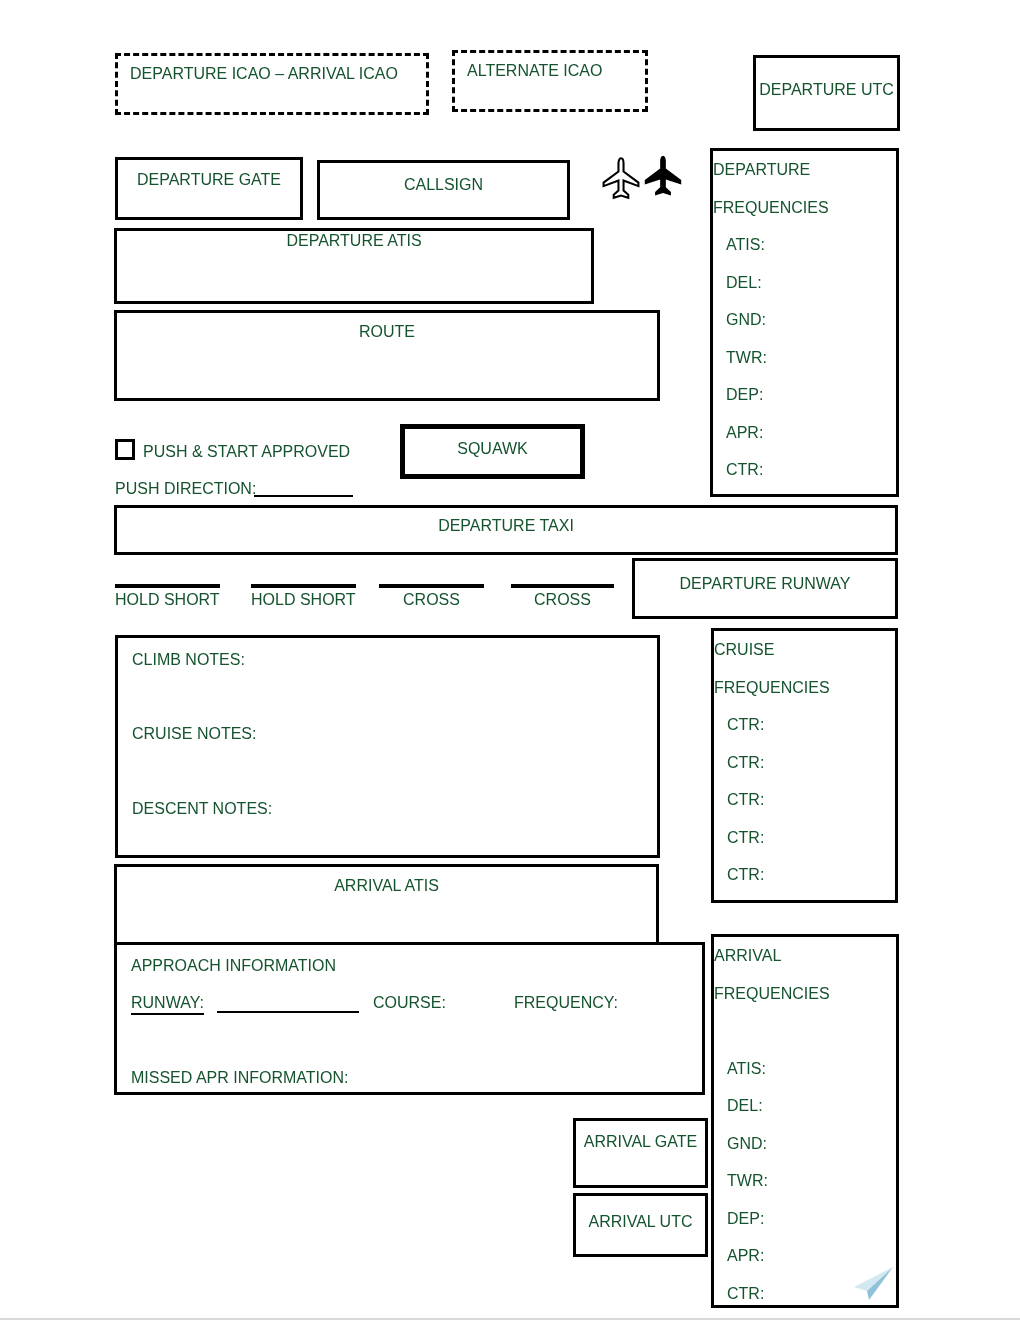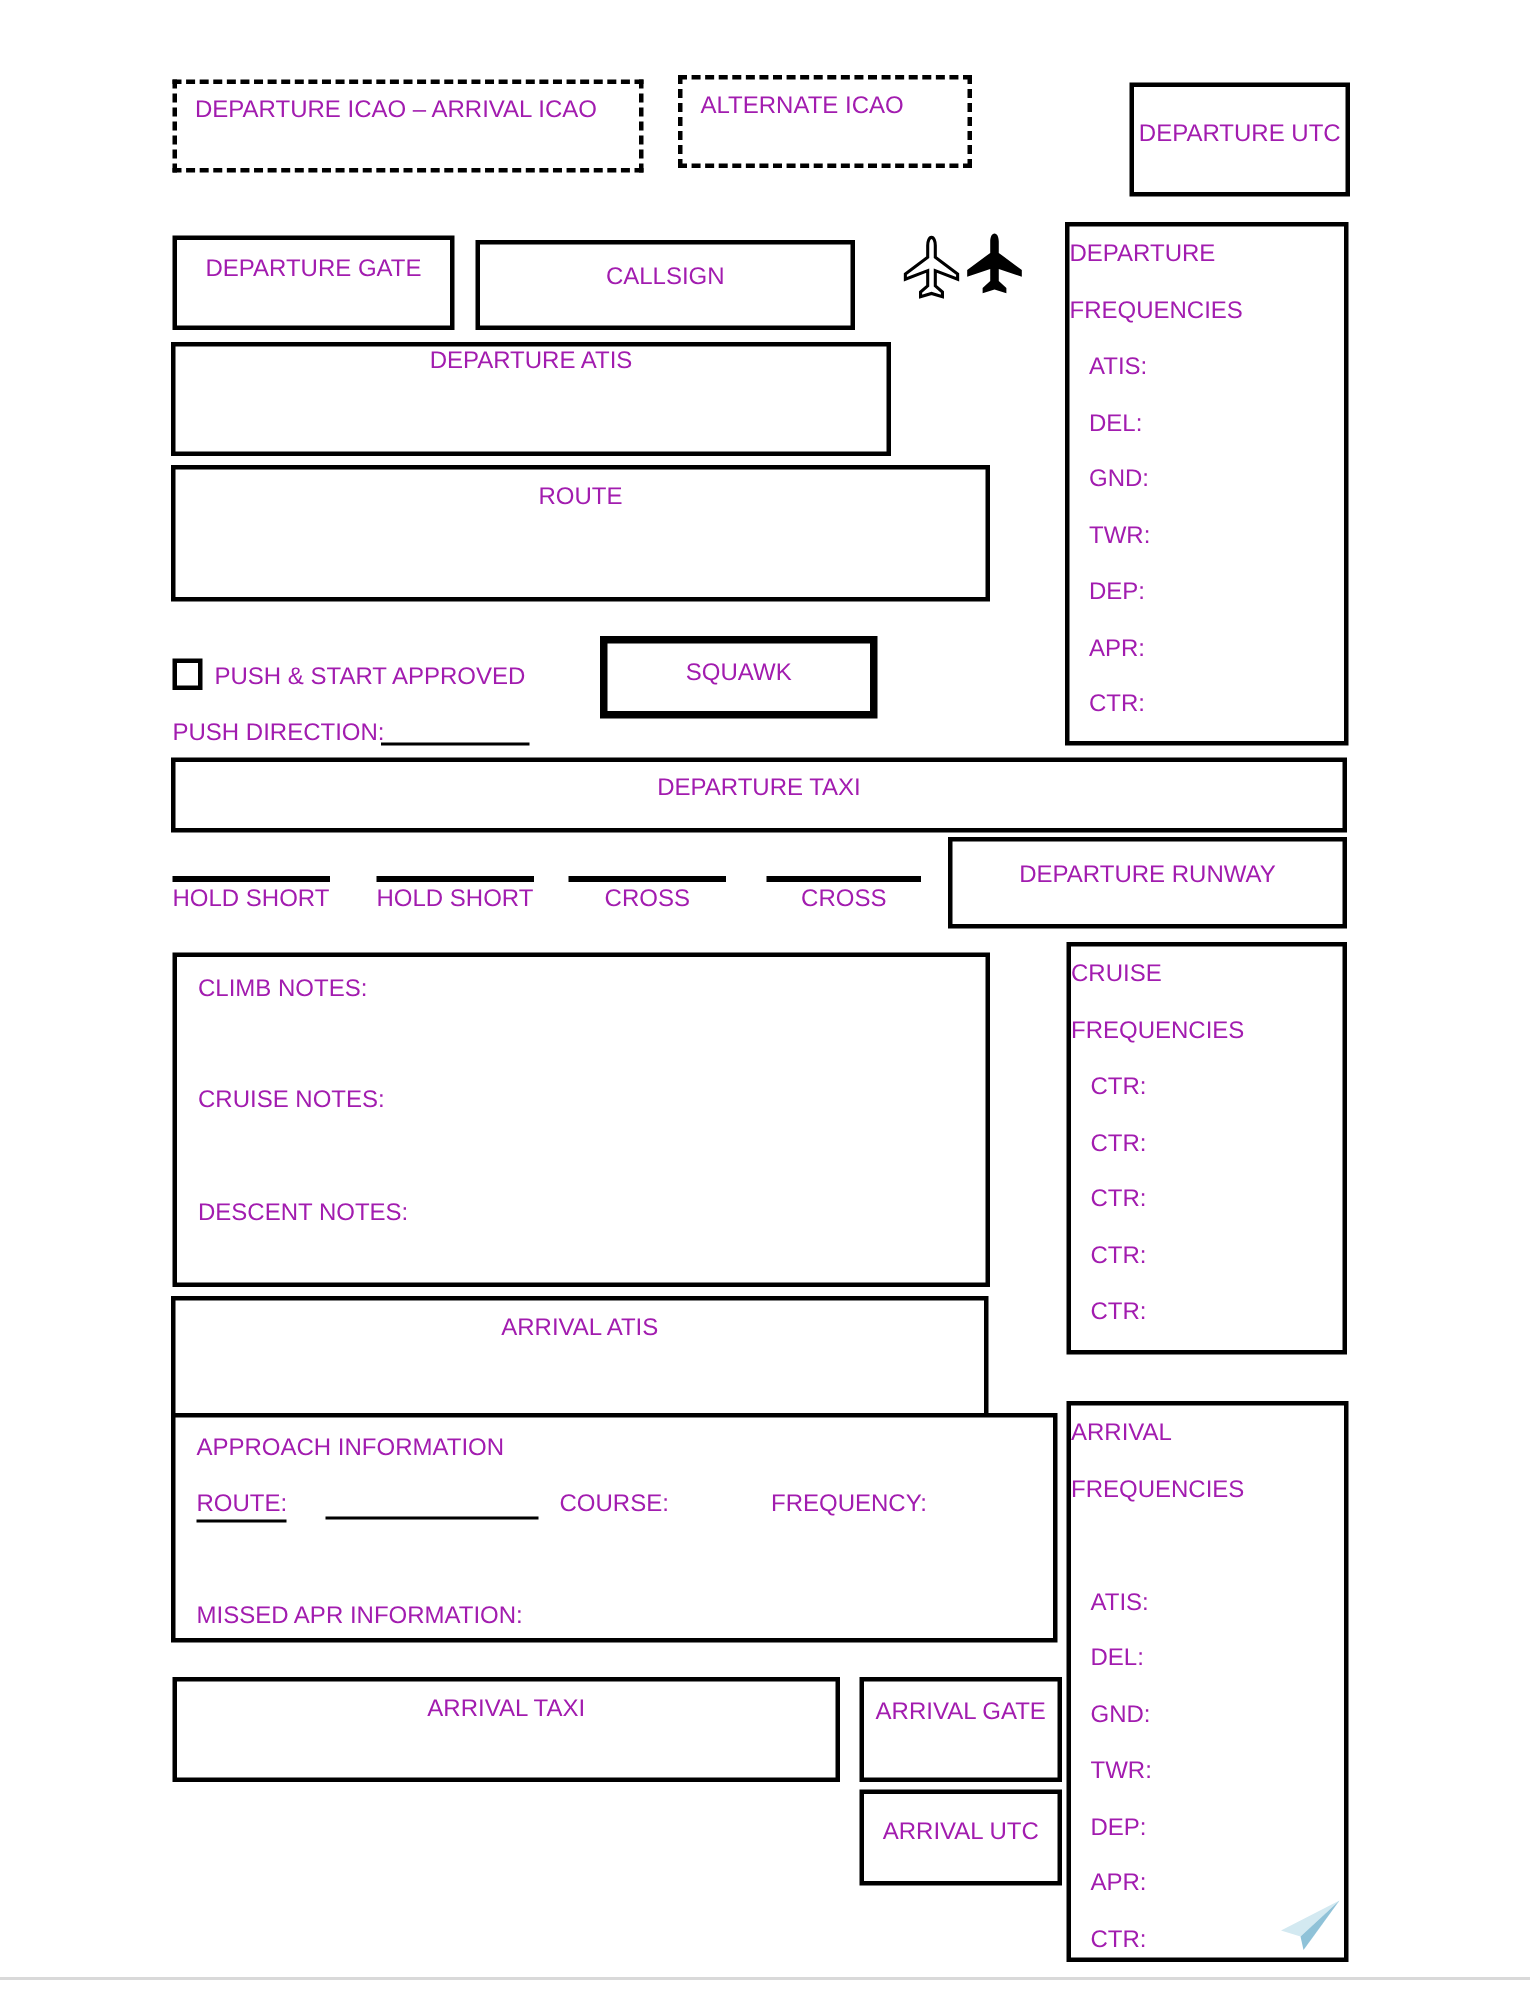--- a/index.html
+++ b/index.html
@@ -1,18 +1,18 @@
 <!DOCTYPE html>
 <html><head>
 <meta charset="utf-8">
 <style>
   html,body { margin:0; padding:0; background:#ffffff; }
   .page {
     position:relative; width:1020px; height:1326px; background:#ffffff;
-    font-family:"Liberation Sans", sans-serif; font-size:16px; color:#a21caf;
+    font-family:"Liberation Sans", sans-serif; font-size:16px; color:#14532d;
     overflow:hidden;
   }
   .abs { position:absolute; box-sizing:border-box; }
   .box { position:absolute; box-sizing:border-box; border:3px solid #000; background:#fff; }
   .dashed { border-style:dashed; }
   .thick { border-width:5px; }
   .center { text-align:center; }
   .lbl { white-space:nowrap; }
   
   .freq-panel { position:absolute; box-sizing:border-box; border:3px solid #000; background:#fff; }
@@ -132,43 +132,40 @@
     <span class="abs lbl" style="left:14px; top:87px;">CRUISE NOTES:</span>
     <span class="abs lbl" style="left:14px; top:162px;">DESCENT NOTES:</span>
   </div>
 
   <div class="box center" style="left:114px; top:864px; width:545px; height:86px; padding-top:10px;">
     <span class="lbl">ARRIVAL ATIS</span>
   </div>
 
   <div class="box" style="left:114px; top:942px; width:591px; height:153px;">
     <span class="abs lbl" style="left:14px; top:12px;">APPROACH INFORMATION</span>
-    <span class="abs lbl underlined" style="left:14px; top:49px;">ROUTE:</span>
+    <span class="abs lbl underlined" style="left:14px; top:49px;">RUNWAY:</span>
     <div class="blank" style="left:100px; top:49px; width:142px; height:19px;"></div>
     <span class="abs lbl" style="left:256px; top:49px;">COURSE:</span>
     <span class="abs lbl" style="left:397px; top:49px;">FREQUENCY:</span>
     <span class="abs lbl" style="left:14px; top:124px;">MISSED APR INFORMATION:</span>
   </div>
 
   <div class="freq-panel" style="left:711px; top:934px; width:188px; height:374px;">
     <div class="fl title">ARRIVAL</div>
     <div class="fl title">FREQUENCIES</div>
     <div class="fl"></div>
     <div class="fl item">ATIS:</div>
     <div class="fl item">DEL:</div>
     <div class="fl item">GND:</div>
     <div class="fl item">TWR:</div>
     <div class="fl item">DEP:</div>
     <div class="fl item">APR:</div>
     <div class="fl item">CTR:</div>
   </div>
 
-  <div class="box center" style="left:115px; top:1118px; width:445px; height:70px; padding-top:10px;">
-    <span class="lbl">ARRIVAL TAXI</span>
-  </div>
 
   <div class="box center" style="left:573px; top:1118px; width:135px; height:70px; padding-top:12px;">
     <span class="lbl">ARRIVAL GATE</span>
   </div>
 
   <div class="box center" style="left:573px; top:1193px; width:135px; height:64px; padding-top:17px;">
     <span class="lbl">ARRIVAL UTC</span>
   </div>
 
   <span class="abs" style="left:852px; top:1266px;">

